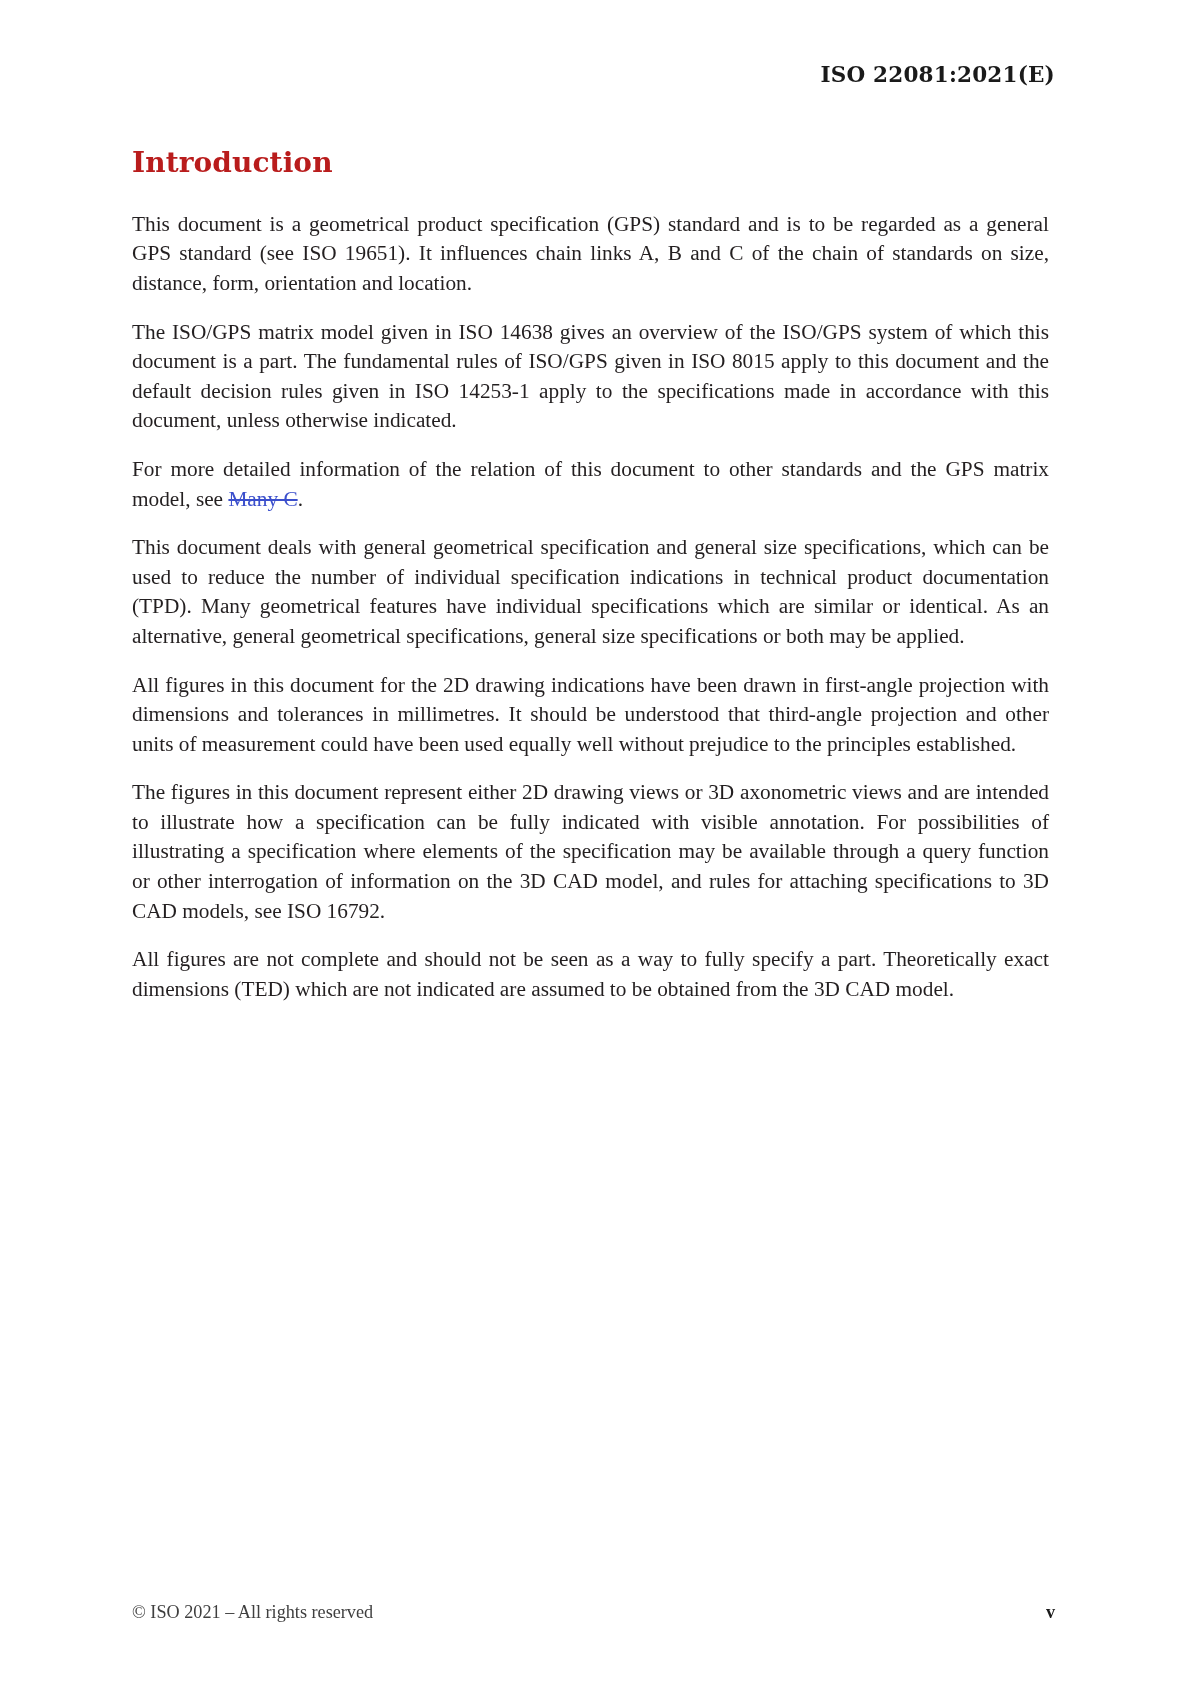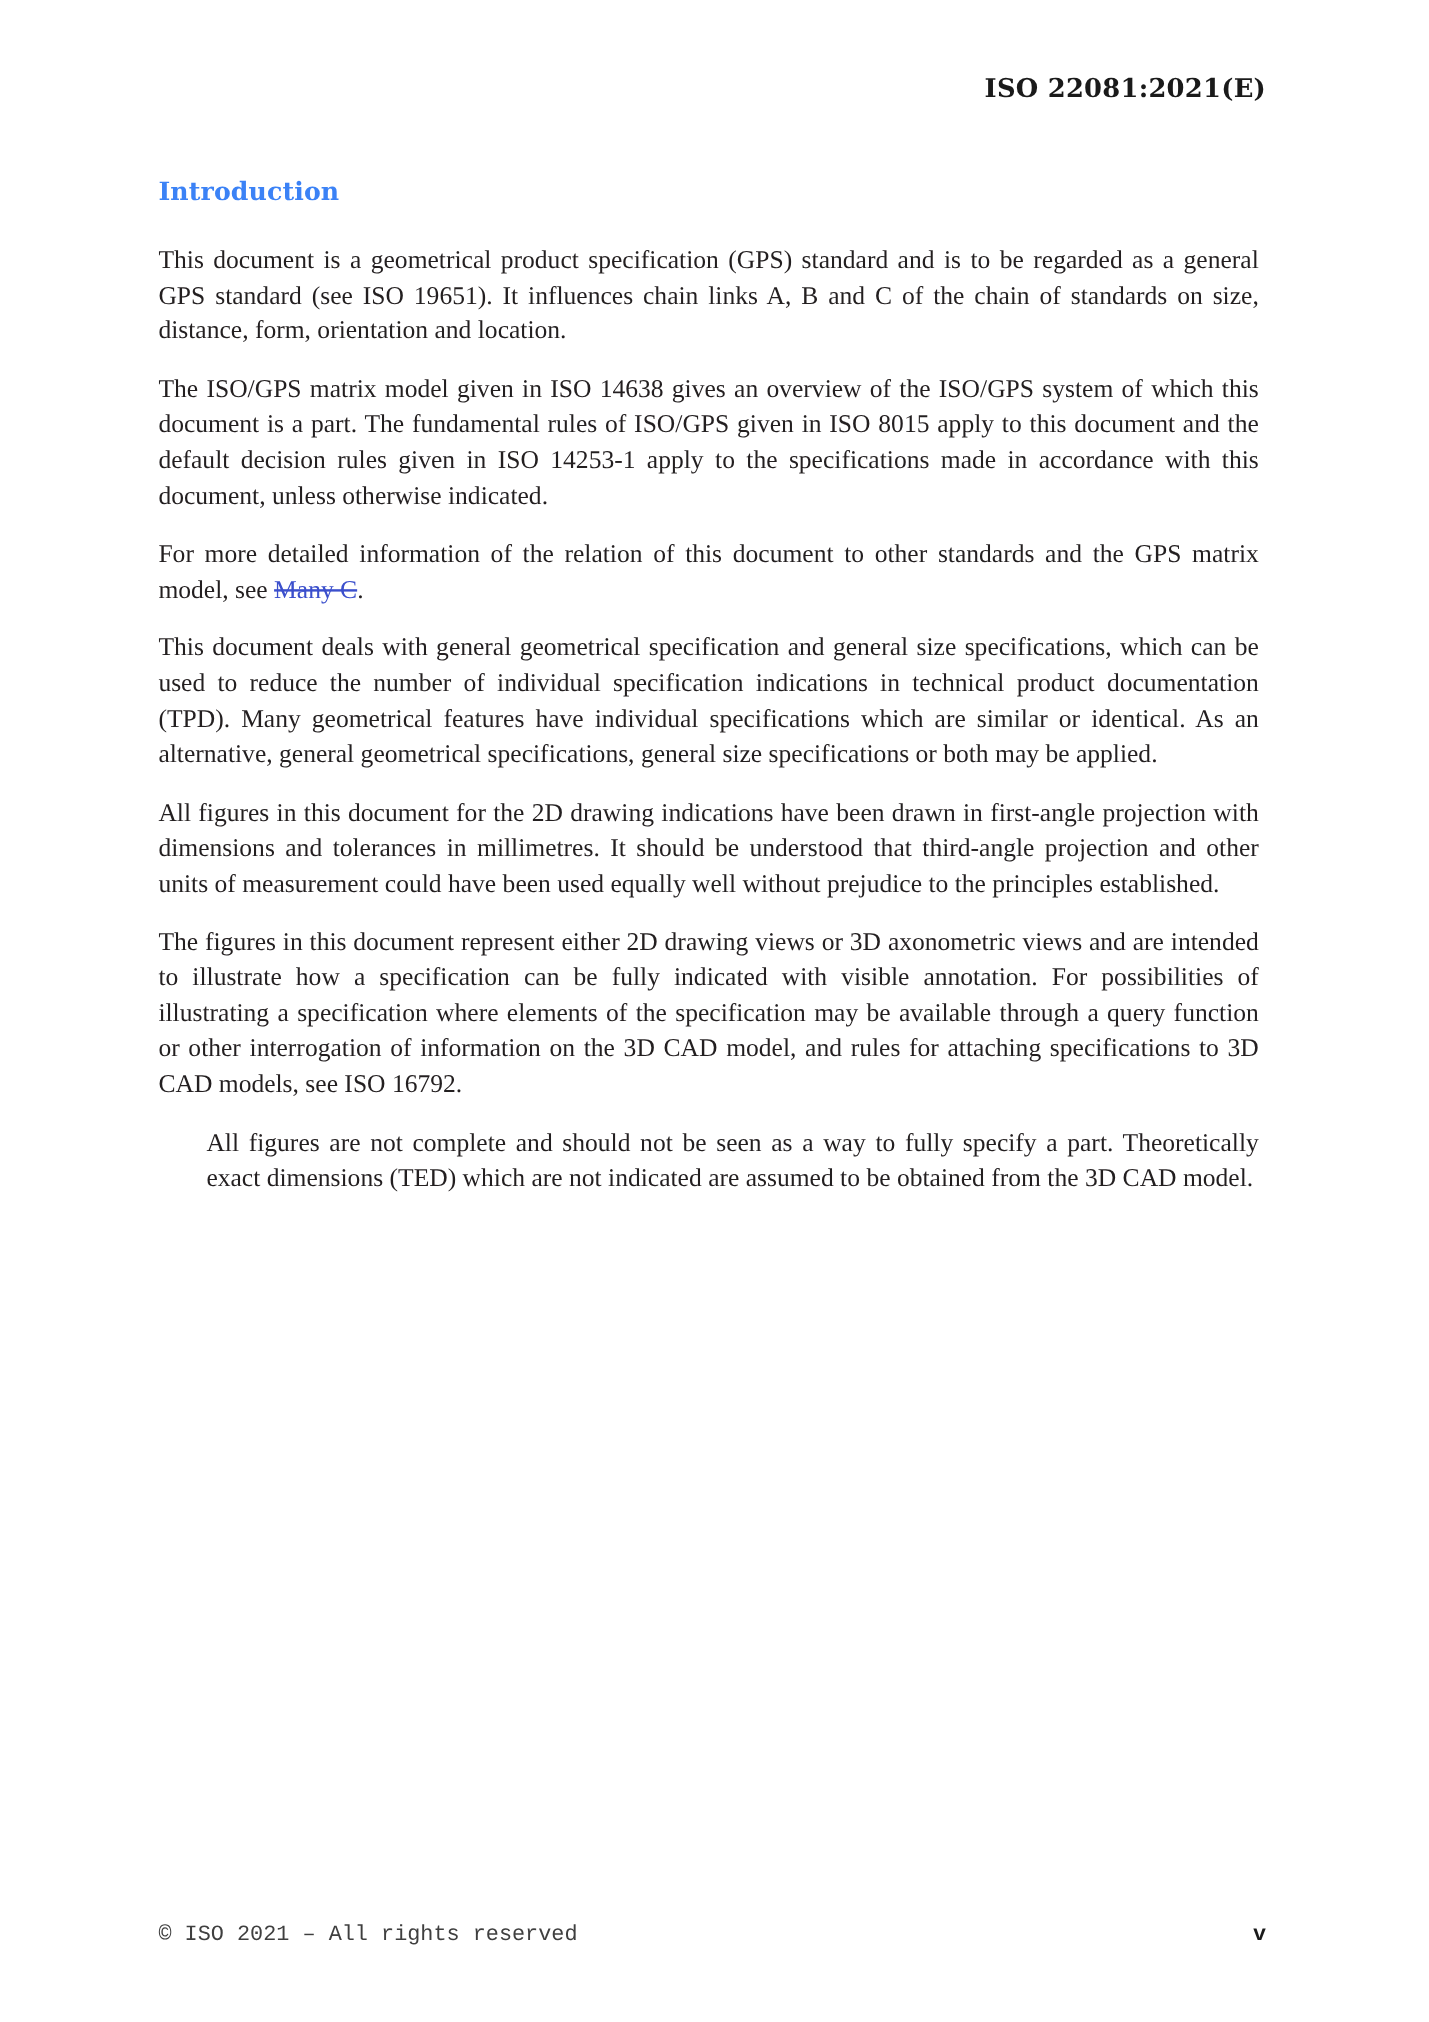--- a/index.html
+++ b/index.html
@@ -37,57 +37,56 @@
     position: absolute;
     top: 148px;
     left: 132px;
     width: 917px;
   }
 
   h1.doc-title {
     margin: 0 0 31px 0;
     font-family: "DejaVu Serif", "Liberation Serif", serif;
     font-weight: bold;
-    font-size: 21px;
+    font-size: 28px;
     letter-spacing: 0.1px;
-    color: #3b82f6;
+    color: #b91c1c;
     line-height: 1.1;
   }
 
   p.body-para {
     margin: 0 0 19px 0;
     font-size: 21.3px;
     line-height: 29.6px;
     text-align: justify;
     text-justify: inter-word;
     color: #231f20;
     hyphens: none;
   }
-  p.body-para:last-child { margin-bottom: 0; margin-left: 40px; }
+  p.body-para:last-child { margin-bottom: 0; }
 
   
   .xref-struck {
     color: #3b4fcc;
     text-decoration: line-through;
     text-decoration-color: #3b4fcc;
     text-decoration-thickness: 1.6px;
   }
 
   
   .page-footer {
     position: absolute;
     bottom: 62px;
     left: 132px;
     right: 136px;
     display: flex;
     align-items: flex-end;
     justify-content: space-between;
     font-size: 18.2px;
     color: #3f3f3f;
-    font-family: Liberation Mono, monospace;
   }
   .footer-left { white-space: nowrap; }
   .footer-right {
     font-weight: bold;
     font-size: 18.2px;
     color: #1a1a1a;
   }
 </style>
 </head>
 <body>

